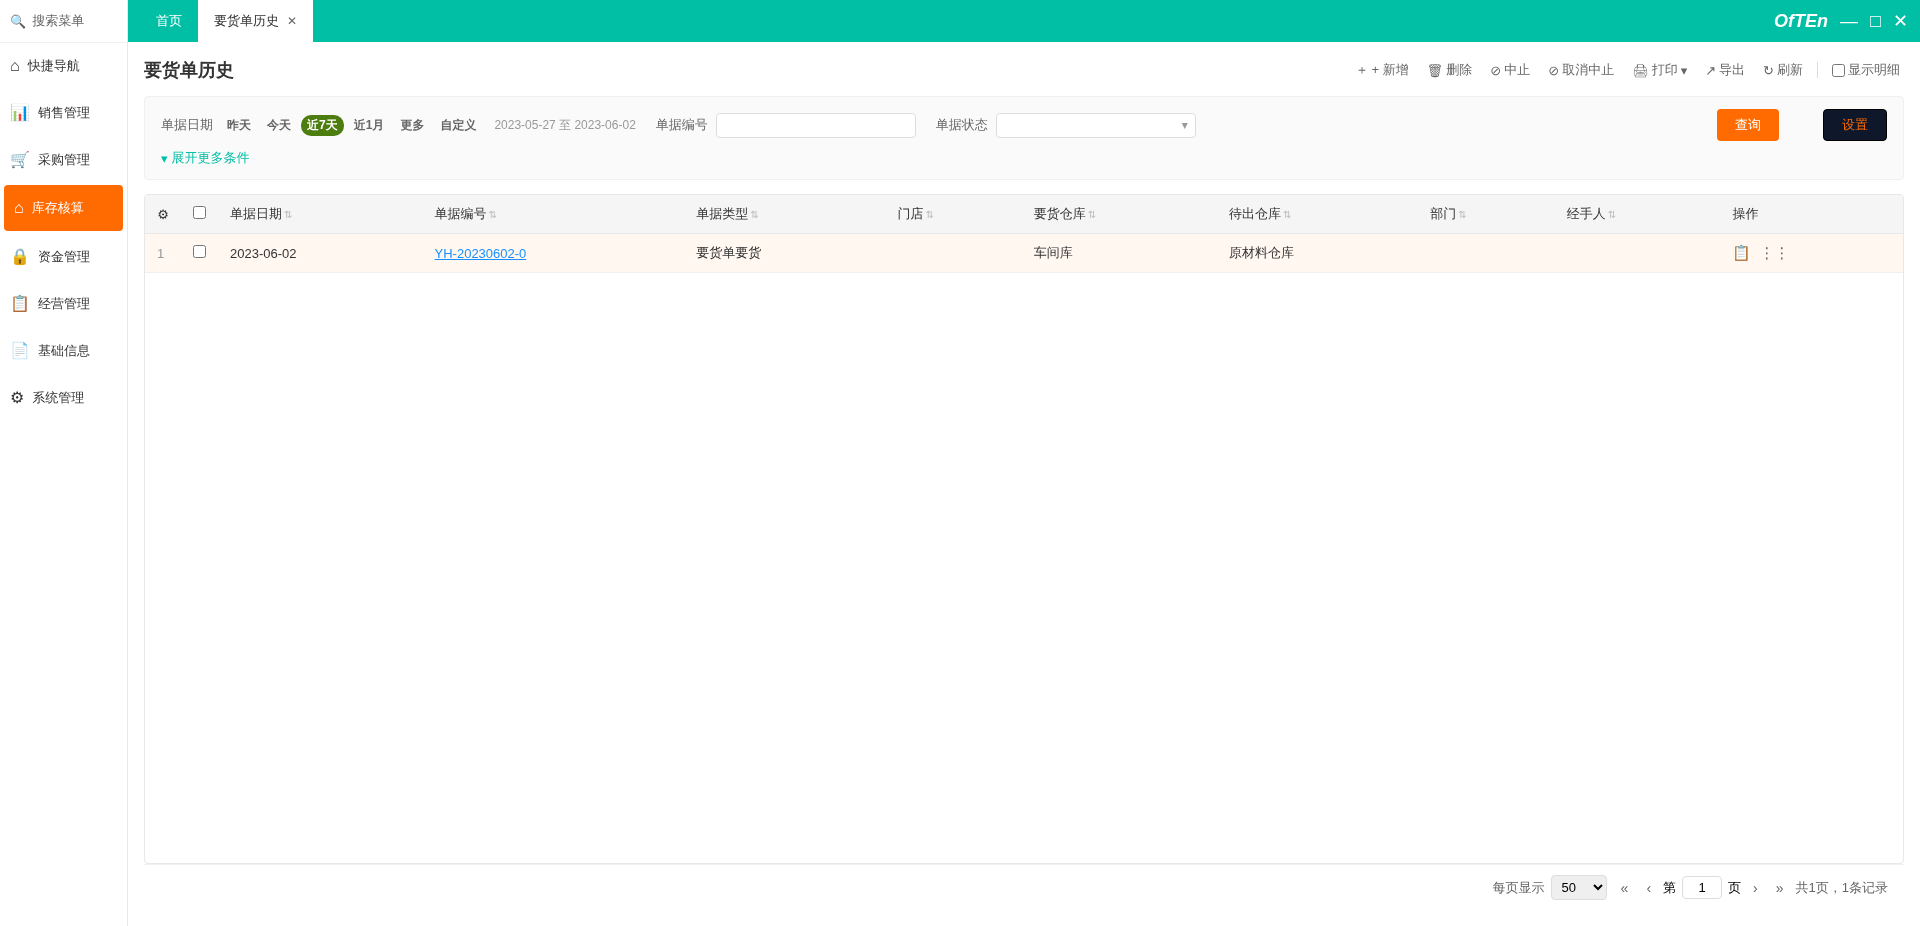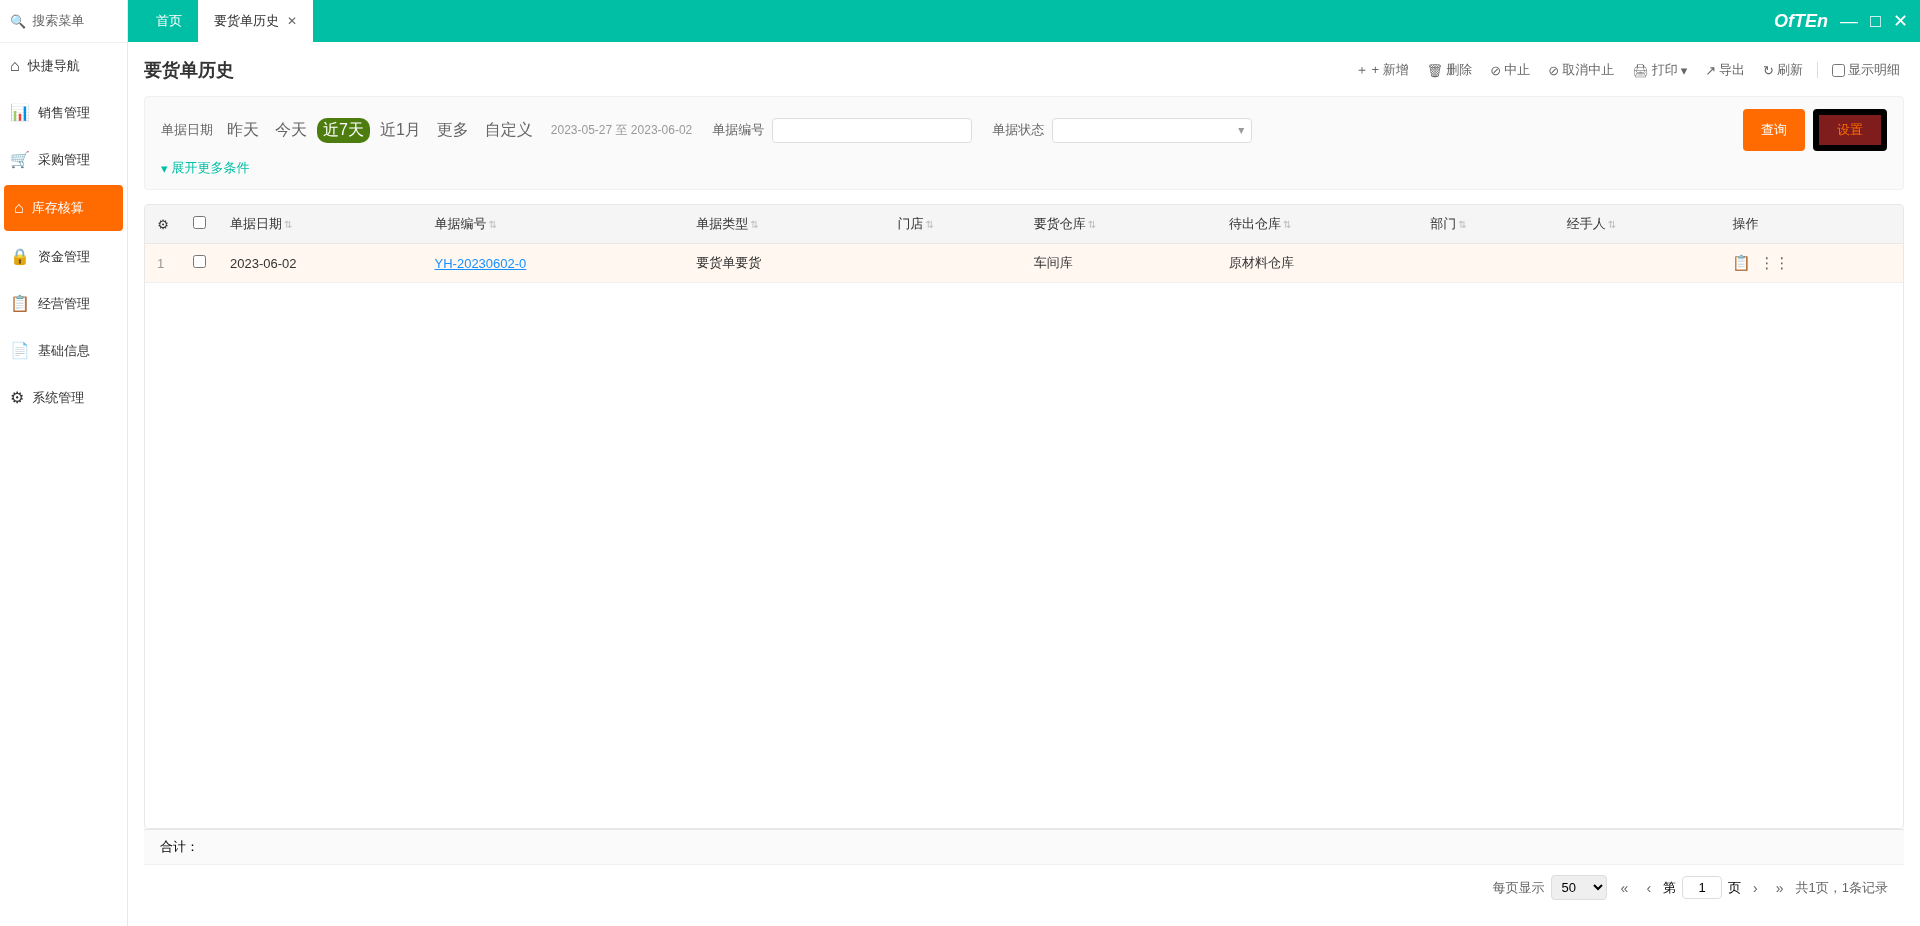--- a/index.html
+++ b/index.html
@@ -33,21 +33,21 @@
     .toolbar { display: flex; align-items: center; gap: 10px; }
     .toolbar-btn { display: flex; align-items: center; gap: 3px; color: #666; cursor: pointer; font-size: 13px; padding: 0 4px; }
     .divider-v { width: 1px; height: 16px; background: #ddd; }
 
     
     .filter-bar { background: #fafafa; border: 1px solid #f0f0f0; border-radius: 4px; padding: 12px 16px; margin-bottom: 14px; }
     .filter-row { display: flex; align-items: center; gap: 20px; flex-wrap: wrap; }
     .filter-item { display: flex; align-items: center; gap: 8px; }
     .filter-label { color: #666; white-space: nowrap; font-size: 13px; }
     .filter-date-btns { display: flex; gap: 4px; align-items: center; }
-    .date-btn { padding: 2px 6px; border-radius: 10px; cursor: pointer; font-size: 16px; color: #666; }
+    .date-btn { padding: 2px 6px; border-radius: 10px; cursor: pointer; font-size: 12px; color: #666; font-weight: bold; }
     .date-btn.active { background: #4d7c0f; color: #fff; }
     .date-range { color: #999; font-size: 12px; margin-left: 4px; }
     .filter-input { border: 1px solid #ddd; border-radius: 4px; padding: 4px 8px; width: 200px; font-size: 13px; outline: none; }
     .filter-select { border: 1px solid #ddd; border-radius: 4px; padding: 4px 8px; width: 200px; font-size: 13px; outline: none; background: #fff; appearance: none; padding-right: 24px; }
     .select-wrapper { position: relative; display: inline-block; }
     .select-wrapper::after { content: "▾"; position: absolute; right: 8px; top: 50%; transform: translateY(-50%); color: #999; pointer-events: none; font-size: 12px; }
     .expand-btn { display: flex; align-items: center; gap: 4px; color: #00bfa5; cursor: pointer; font-size: 13px; margin-top: 8px; }
 
     
     .table-wrap { flex: 1; overflow: auto; border: 1px solid #e8e8e8; border-radius: 4px; }
@@ -203,21 +203,21 @@
         <div class="filter-item">
           <span class="filter-label">单据状态</span>
           <div class="select-wrapper">
             <select class="filter-select">
               <option value=""></option>
             </select>
           </div>
         </div>
         <div style="margin-left: auto; display: flex; gap: 8px; padding-left: 34px;">
           <button style="background:#ff6b00; color:#fff; border:none; border-radius:4px; padding:6px 18px; cursor:pointer; font-size:13px;">查询</button>
-          <button style="background:#7f1d1d; color:#ff6b00; border:6px solid #000000; border-radius:4px; padding:6px 18px; cursor:pointer; font-size:13px;">设置</button>
+          <button style="background:#0f172a; color:#ff6b00; border:1px solid #000000; border-radius:4px; padding:6px 18px; cursor:pointer; font-size:13px;margin-left:36px;">设置</button>
         </div>
       </div>
       <div class="expand-btn">
         <span>▾</span>
         <span>展开更多条件</span>
       </div>
     </div>
 
     <div class="table-wrap">
       <table>
@@ -252,23 +252,20 @@
               <div class="action-icons">
                 <span class="action-icon">📋</span>
                 <span class="action-icon">⋮⋮</span>
               </div>
             </td>
           </tr>
         </tbody>
       </table>
     </div>
 
-    <div class="table-footer">
-      <span>合计：</span>
-    </div>
 
     <div class="pagination-bar">
       <div class="per-page">
         <span>每页显示</span>
         <select>
           <option value="50">50</option>
           <option value="10">10</option>
           <option value="20">20</option>
           <option value="100">100</option>
         </select>

